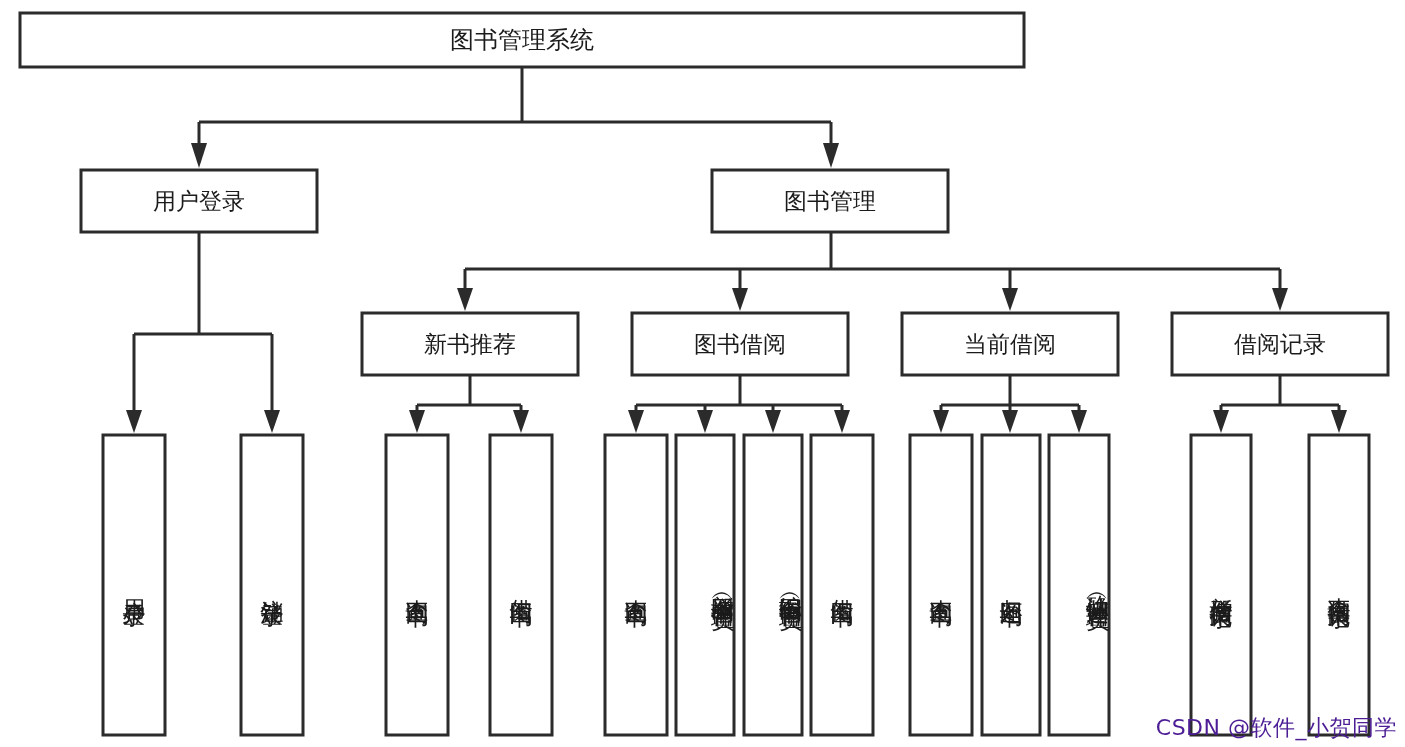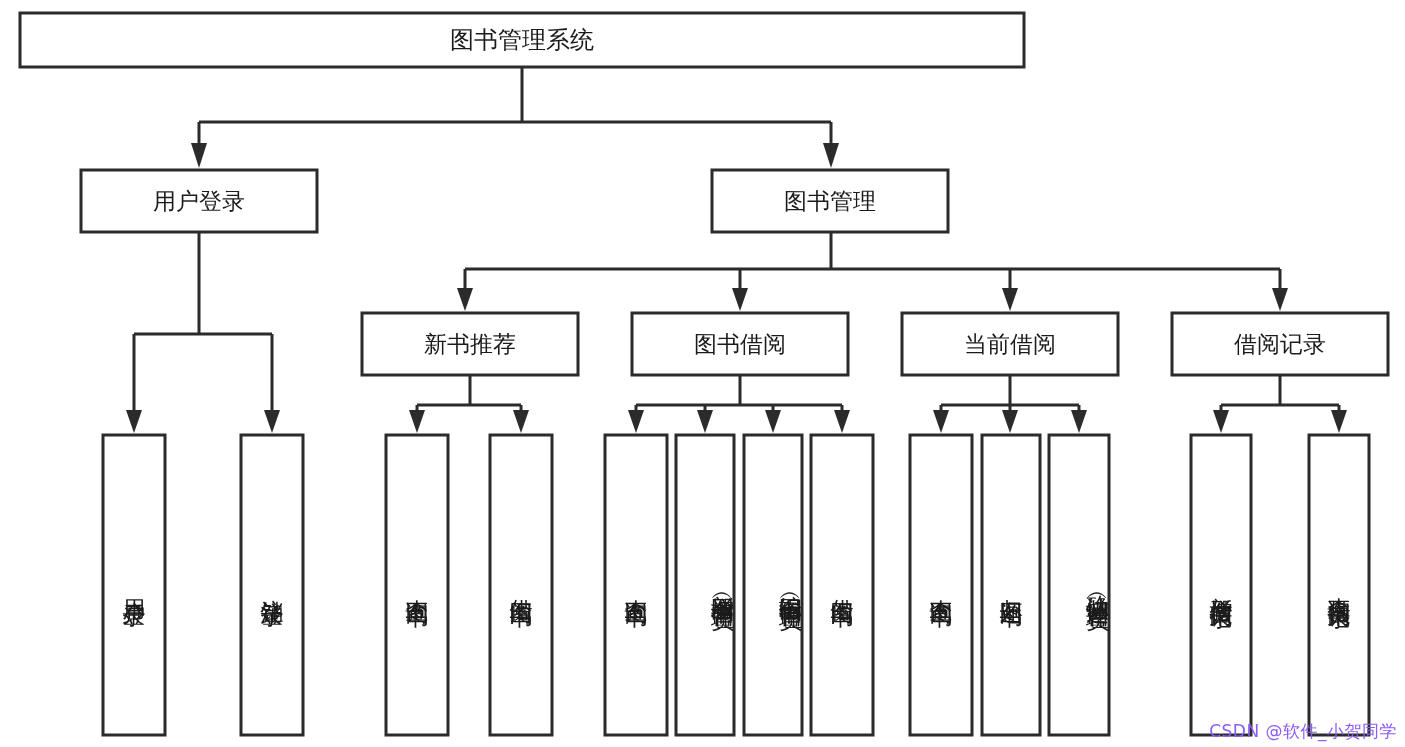--- a/index.html
+++ b/index.html
@@ -71,22 +71,22 @@
     line-height: 1;
     color: #1b1b1b;
     white-space: nowrap;
     pointer-events: none;
   }
   .watermark {
     position: absolute;
     right: 8px;
     bottom: 4px;
     font-family: "DejaVu Sans", "Liberation Sans", sans-serif;
-    font-size: 17px;
-    color: #8b5cf6;
+    font-size: 22px;
+    color: #4c1d95;
     letter-spacing: 0.5px;
     white-space: nowrap;
     user-select: none;
   }
 </style>
 </head>
 <body>
 
 <div id="diagram-root">
 

